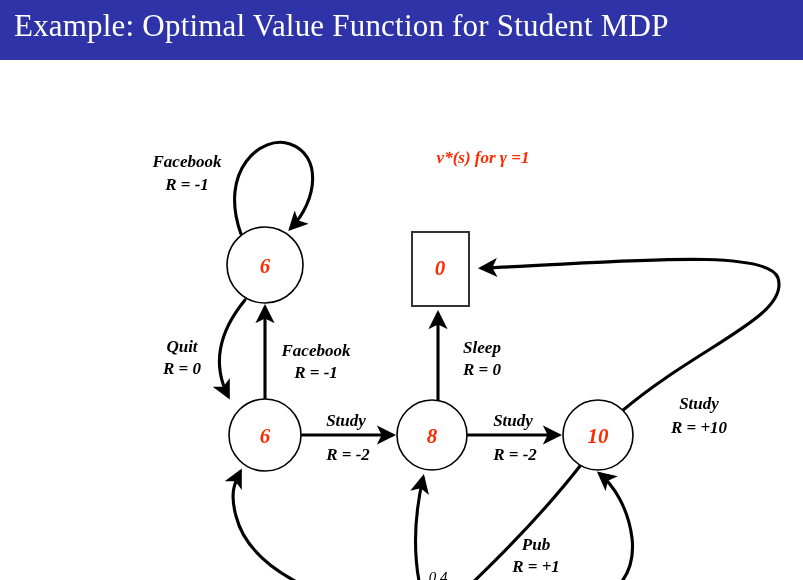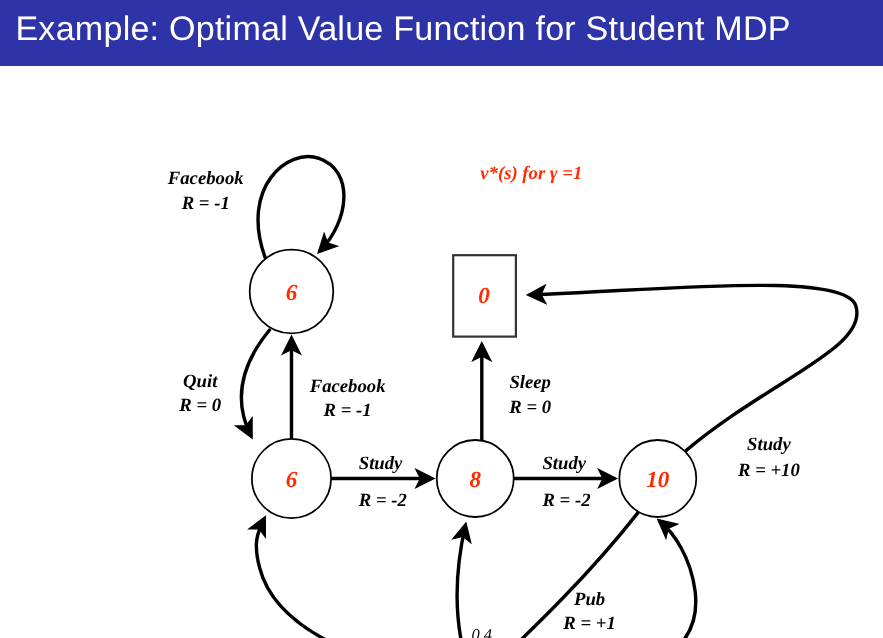--- a/index.html
+++ b/index.html
@@ -26,21 +26,21 @@
     left: 0; top: 0;
     width: 803px;
     height: 60px;
     background: #2f33a8;
     box-sizing: border-box;
   }
   #title-text {
     position: absolute;
     left: 14px;
     top: 8px;
-    font-family: Liberation Sans, sans-serif;
+    font-family: Liberation Serif, serif;
     font-size: 31px;
     font-weight: 400;
     color: #ffffff;
     letter-spacing: 0.2px;
     white-space: nowrap;
   }
   #canvas {
     position: absolute;
     left: 0;
     top: 60px;

